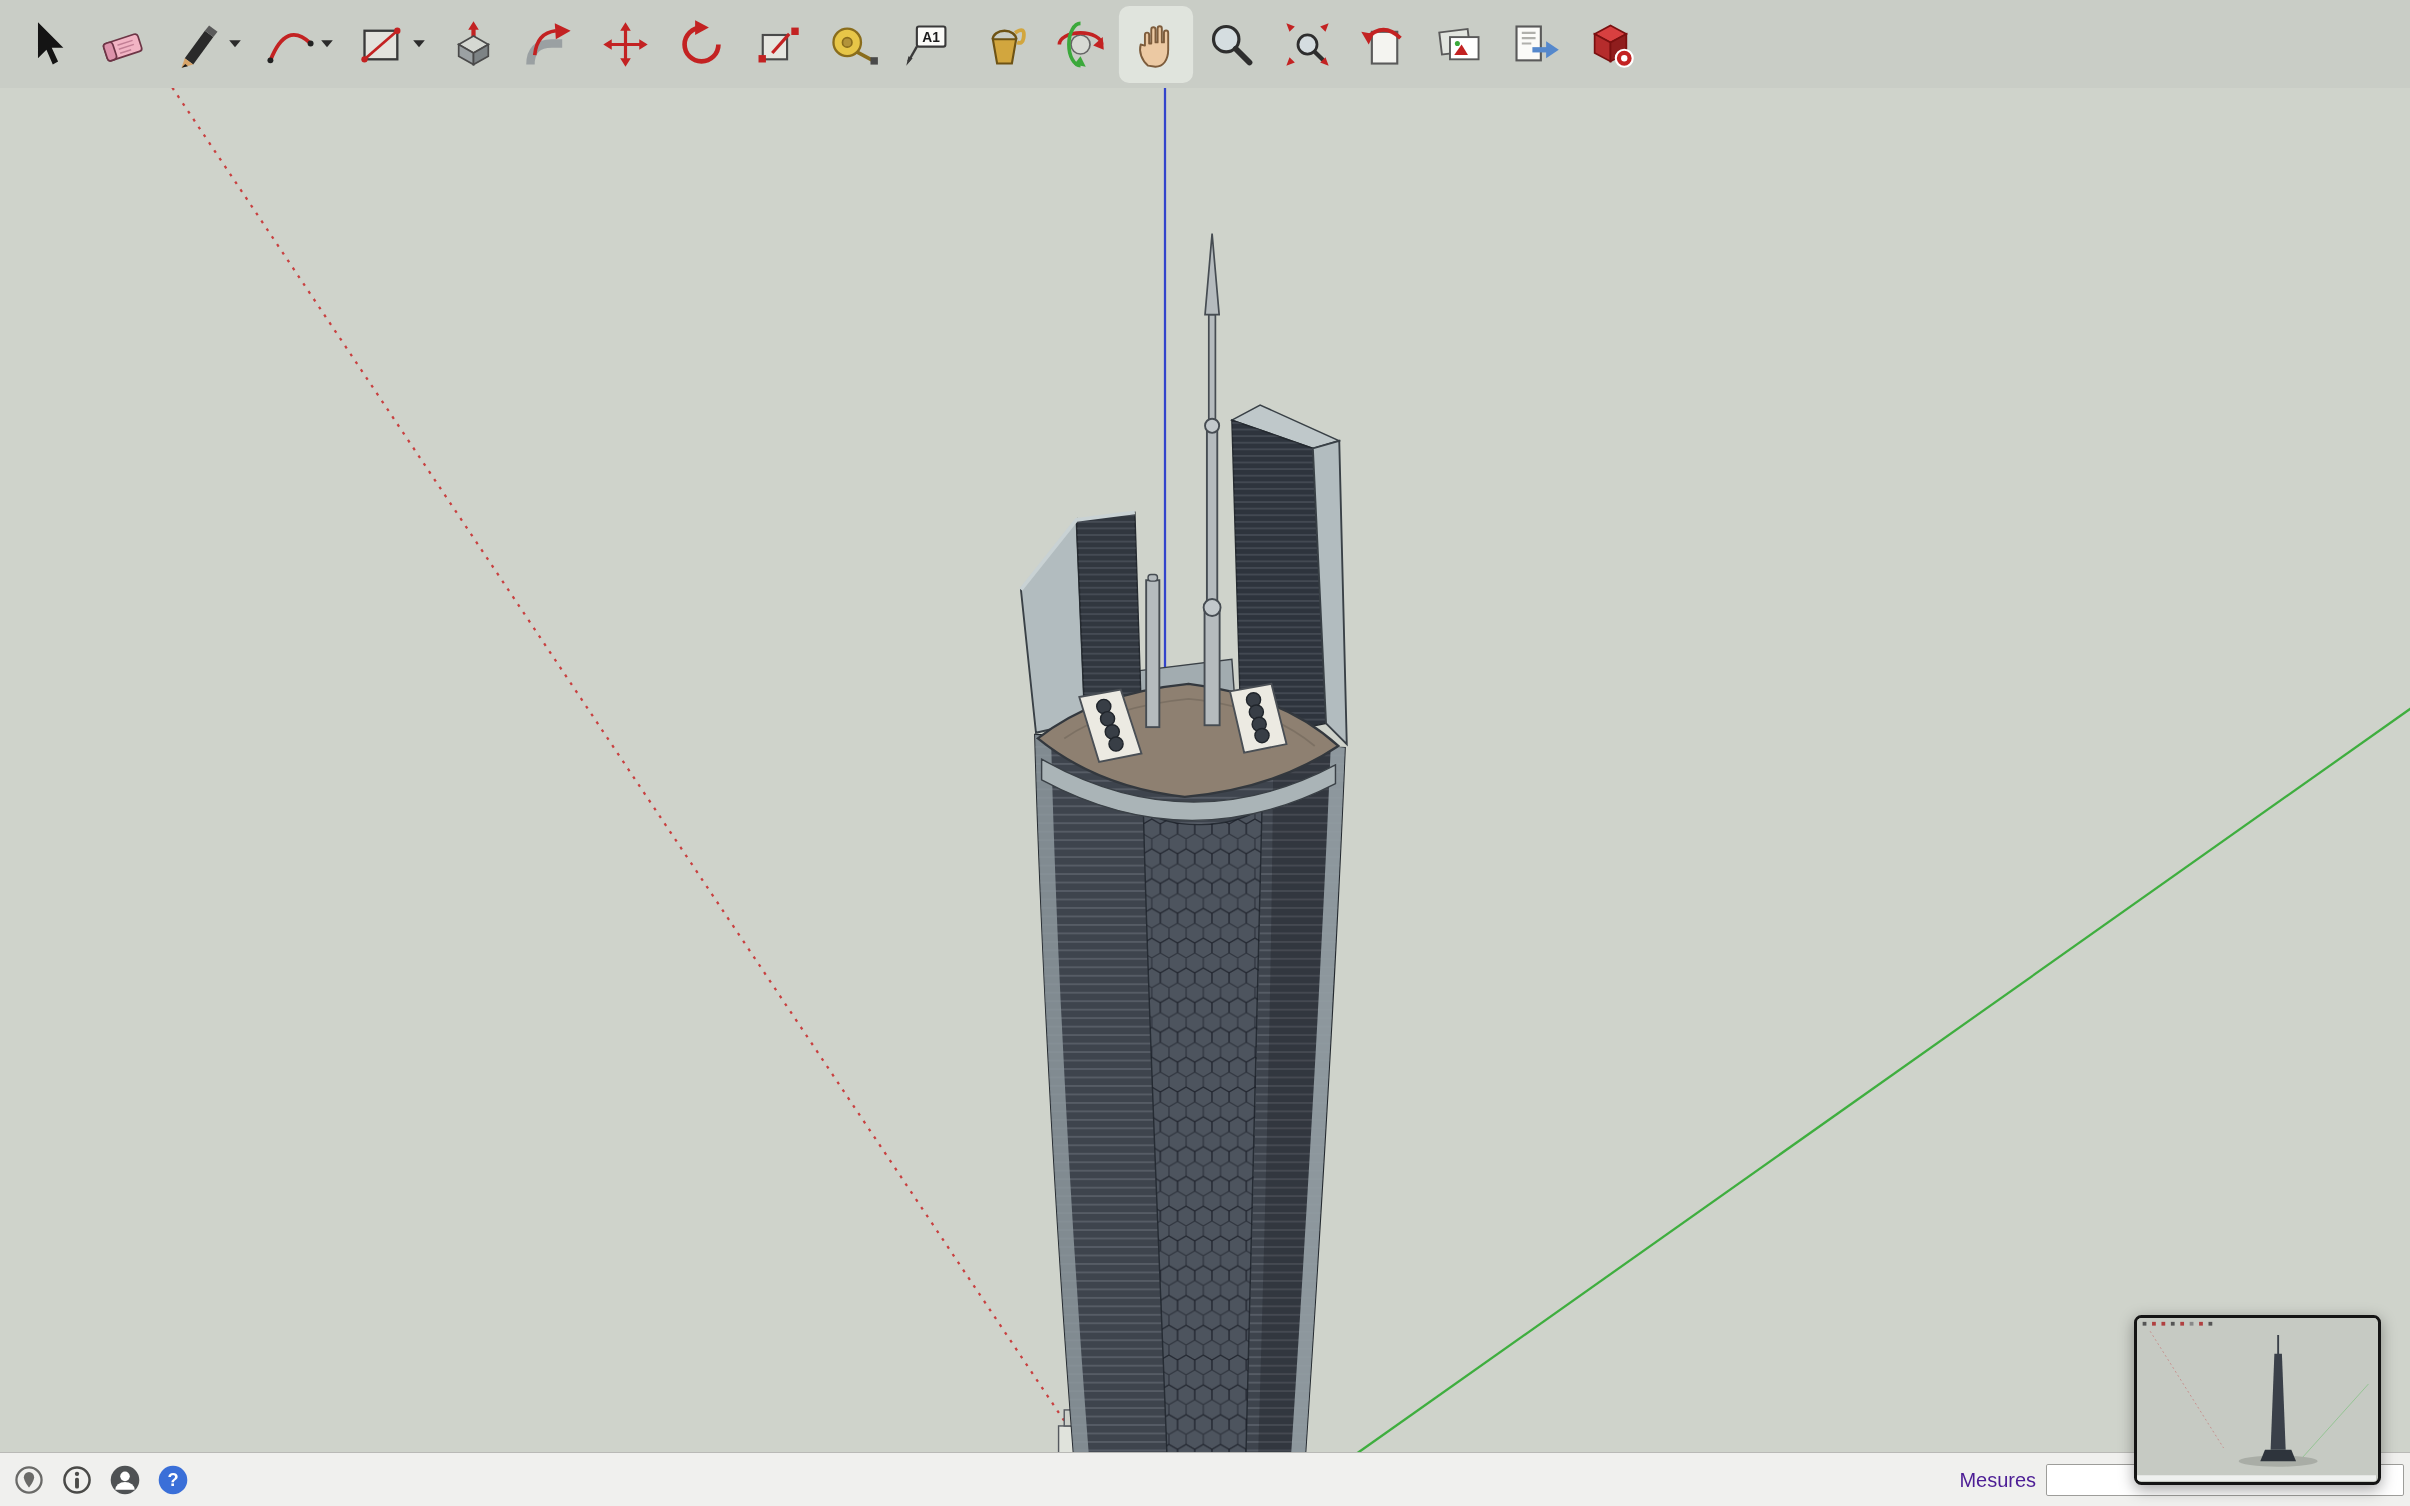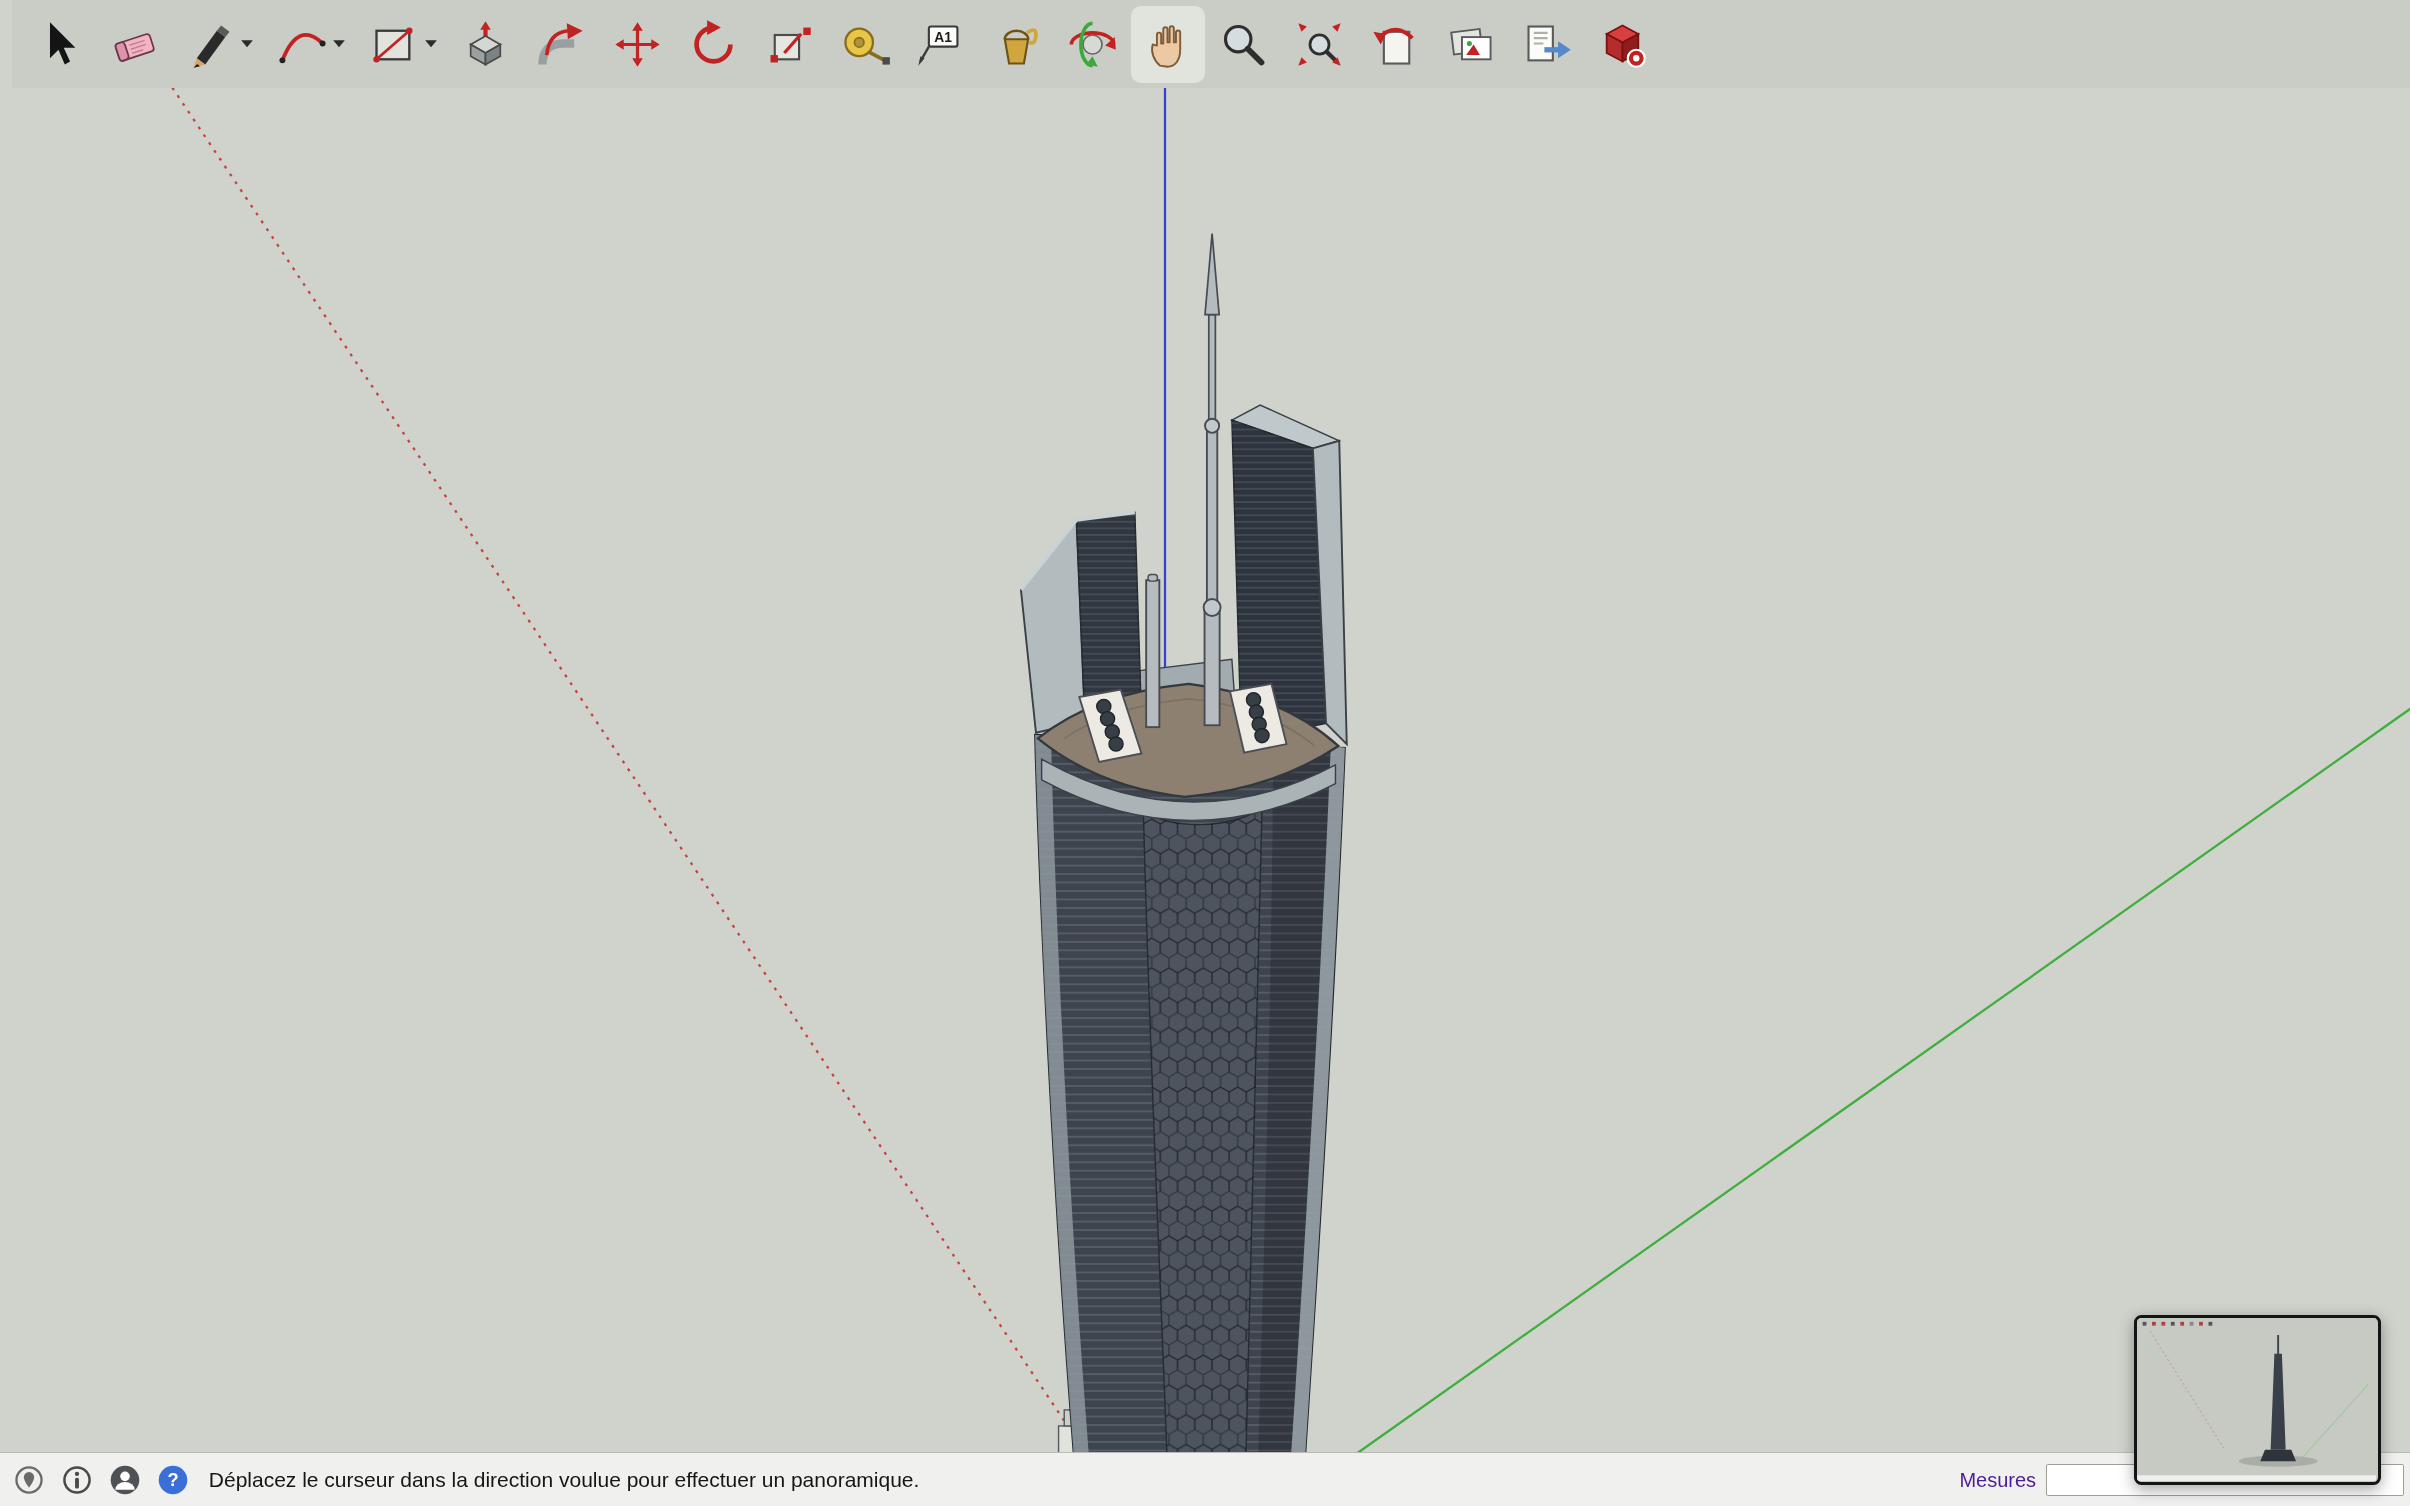--- a/index.html
+++ b/index.html
@@ -3,21 +3,21 @@
 <meta charset="utf-8">
 <style>
   html,body{margin:0;padding:0;}
   body{
     width:2411px;height:1507px;position:relative;overflow:hidden;
     background:#cfd3cb;font-family:"Liberation Sans",sans-serif;
   }
   
   #toolbar{
     position:absolute;top:0;left:0;right:0;height:88px;z-index:5;
-    background:#c9cdc6;display:flex;align-items:center;padding-left:9.4px;margin-left:12px;
+    background:#c9cdc6;display:flex;align-items:center;padding-left:9.4px;
   }
   .tool{
     height:79px;padding:0 10.4px;display:flex;align-items:center;justify-content:center;
     border-radius:11.3px;cursor:default;
   }
   .tool svg{width:55px;height:55px;display:block;}
   .tool.selected{background:#e0e4dd;box-shadow:inset 0 0 0 0.9px rgba(0,0,0,0.10);}
   .caret{margin-left:1.9px;display:flex;align-items:center;}
   .caret svg{width:14px;height:9.4px;}
   
@@ -336,21 +336,20 @@
       <circle cx="14" cy="10.8" r="4.2" fill="#ffffff"></circle>
       <path d="M5.5 22.5 a8.5 6.8 0 0 1 17 0 Z" fill="#ffffff"></path>
     </svg>
   </span>
   <span class="status-icon">
     <svg viewBox="0 0 28 28">
       <circle cx="14" cy="14" r="12.5" fill="#3a6fd8"></circle>
       <text x="14" y="19.5" text-anchor="middle" font-size="16" font-weight="bold" fill="#ffffff" font-family="Liberation Sans, sans-serif">?</text>
     </svg>
   </span>
-  <span id="status-message">Déplacez le curseur dans la direction voulue pour effectuer un panoramique.</span>
   <span id="measure-wrap">
     <span id="measure-label">Mesures</span>
     <input id="measure-input" type="text" value="" style="">
   </span>
 </div>
 
 <div id="preview">
   <svg viewBox="0 0 254 173">
     <rect x="0" y="0" width="254" height="173" fill="#c6cac3"></rect>
 

